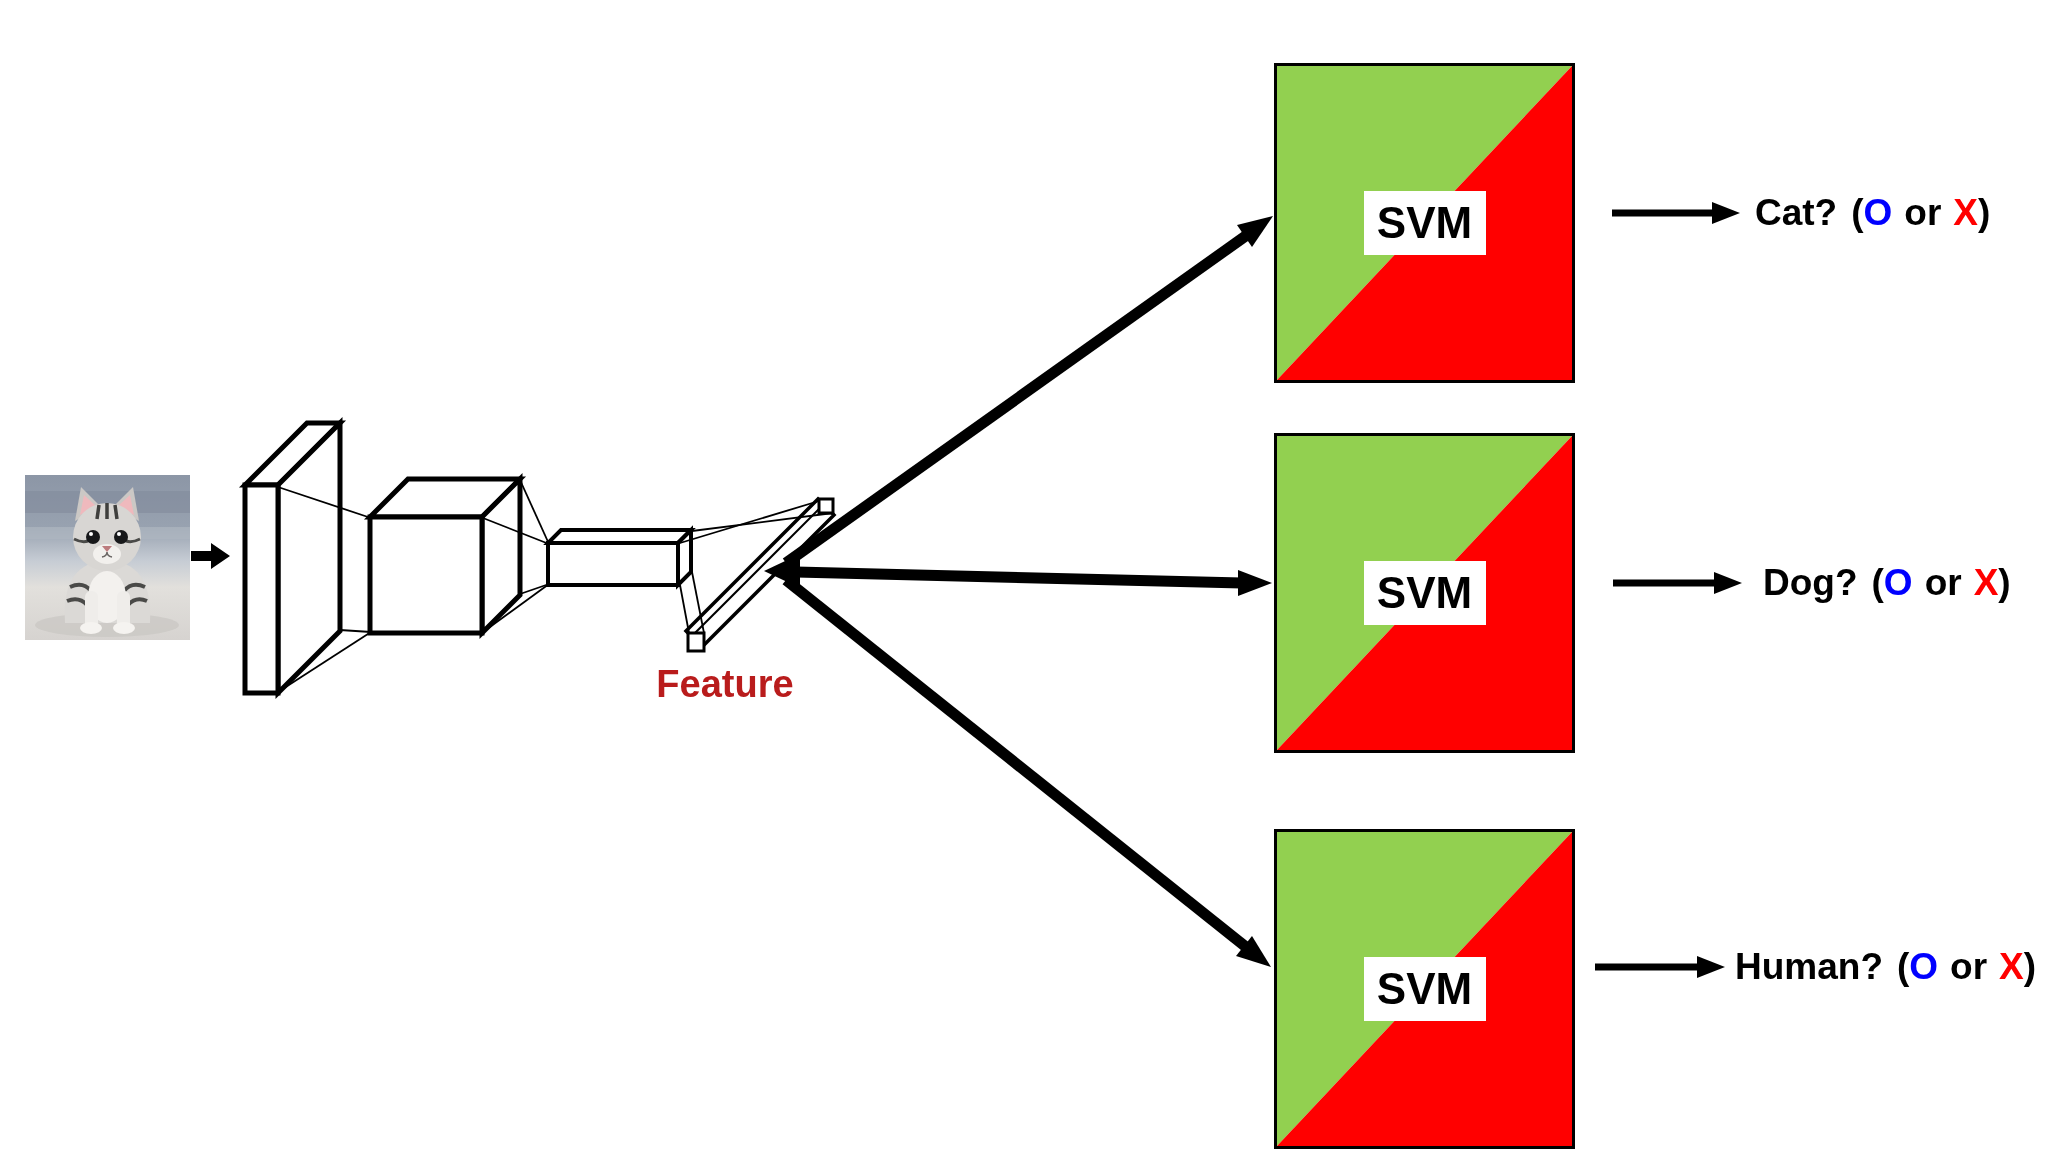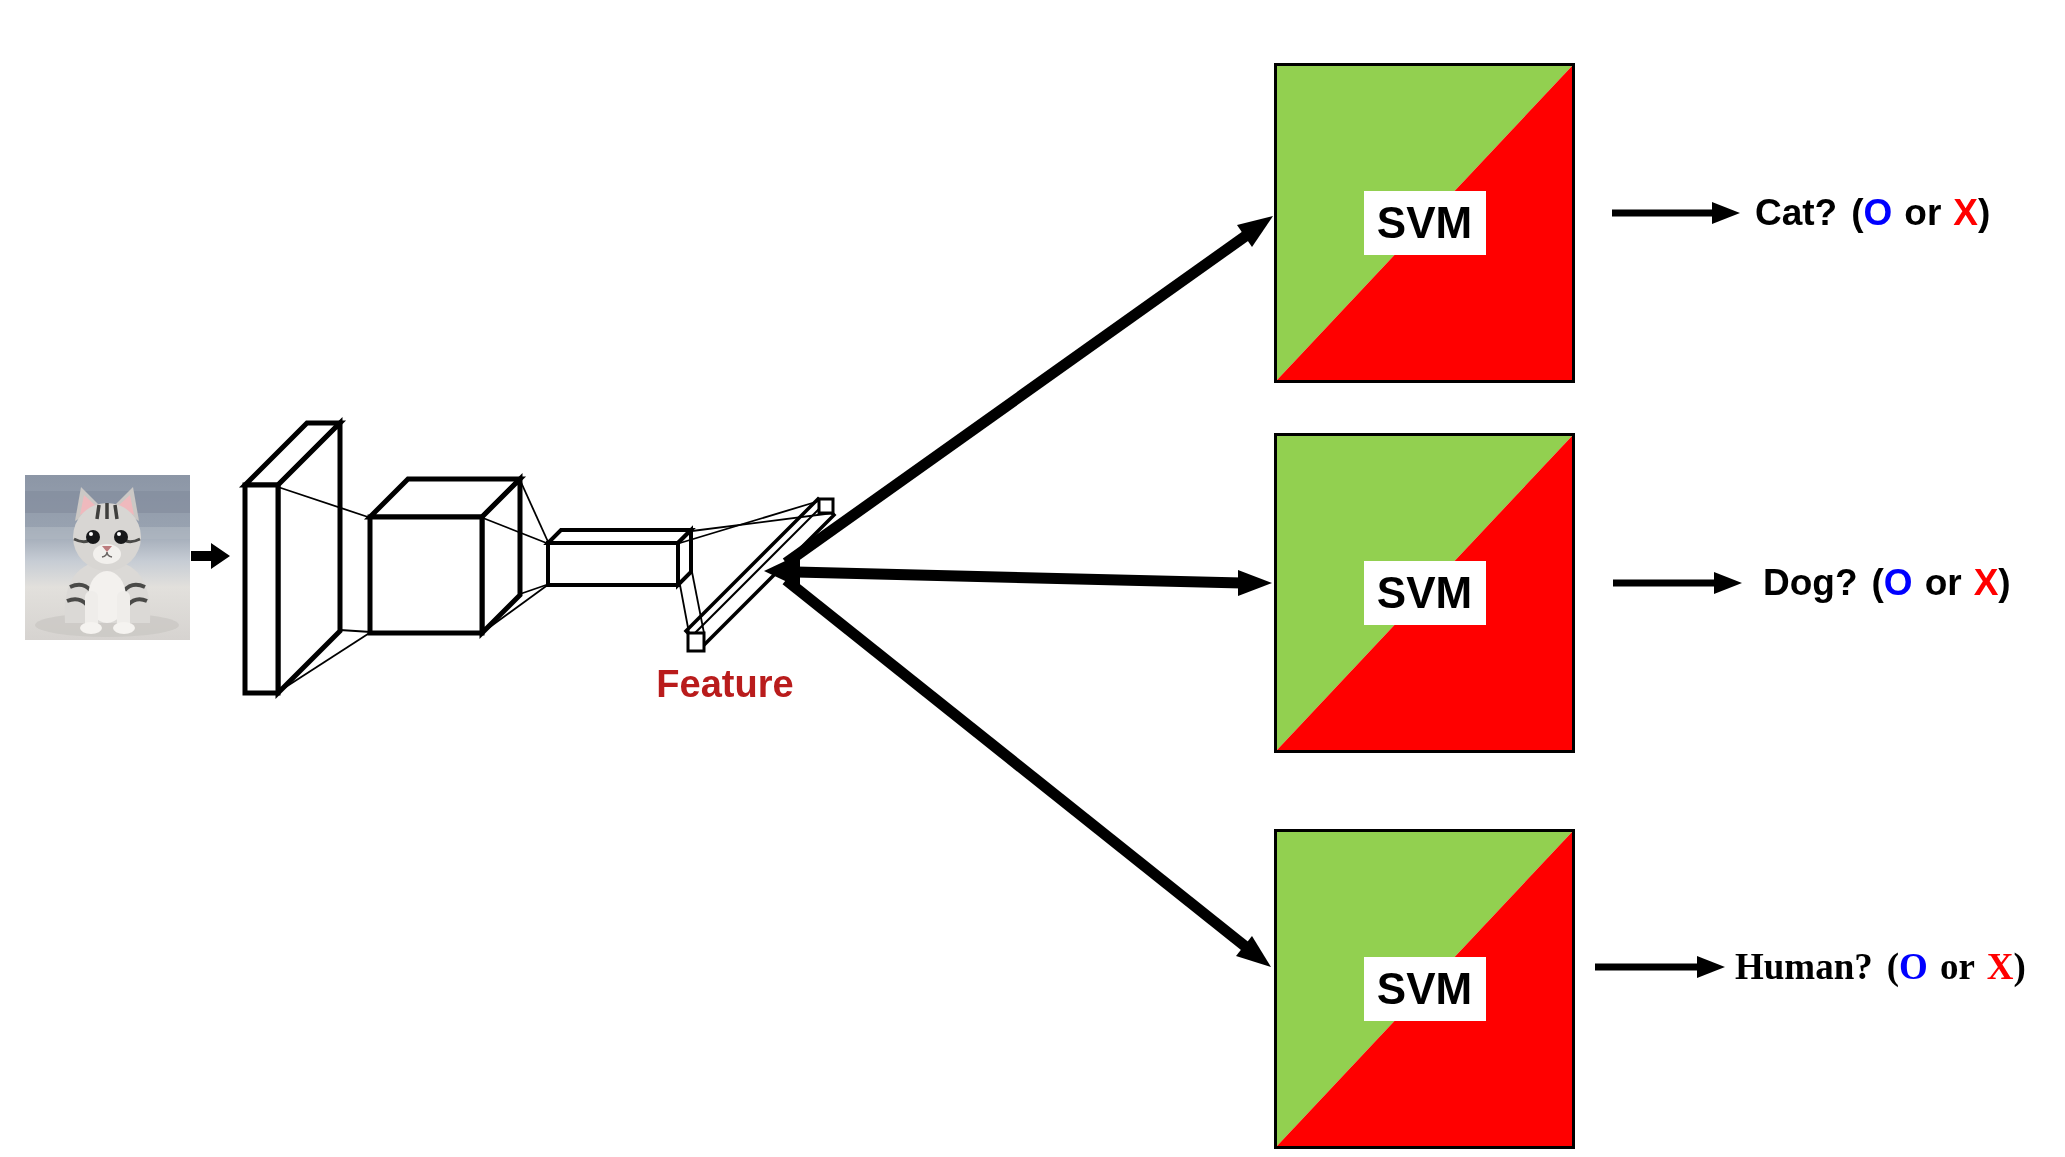--- a/index.html
+++ b/index.html
@@ -31,21 +31,21 @@
     display:flex; align-items:center; justify-content:center;
     font-size:44px; font-weight:bold; color:#000;
   }
 
   .out-row {
     position:absolute; white-space:nowrap; font-size:37px; font-weight:bold;
     color:#000; line-height:46px;
   }
   .out-row.pos-1 { left:1755px; top:190px; }
   .out-row.pos-2 { left:1763px; top:560px; }
-  .out-row.pos-3 { left:1735px; top:944px;font-family:Liberation Serif, serif; }
+  .out-row.pos-3 { left:1735px; top:944px; }
   .out-row .q  { margin-right:14px; }
   .out-row .or { margin:0 12px; }
   .out-row .o  { color:#0000FF; }
   .out-row .x  { color:#FF0000; }
 </style>
 </head>
 <body>
 
 <div class="canvas">
 

